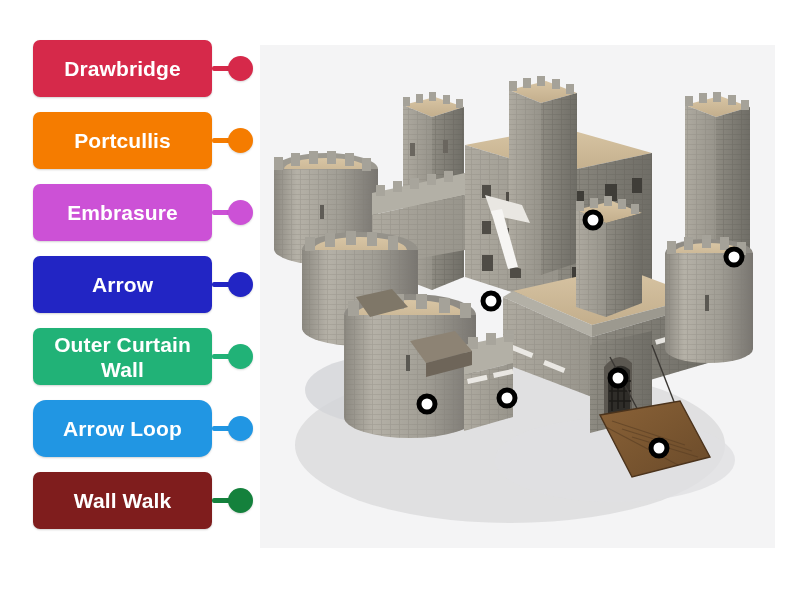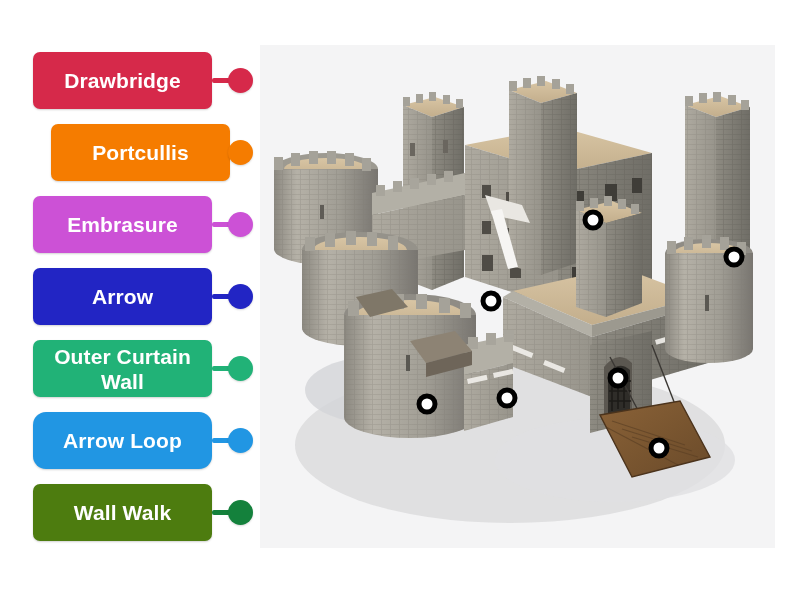--- a/index.html
+++ b/index.html
@@ -12,21 +12,21 @@
     height: 600px;
     position: relative;
     overflow: hidden;
     font-family: "Liberation Sans", sans-serif;
   }
 
   
   #labels-column {
     position: absolute;
     left: 33px;
-    top: 52px;
+    top: 40px;
     width: 215px;
     height: 500px;
   }
   .label-row {
     position: absolute;
     left: 0;
     width: 215px;
     height: 57px;
     display: flex;
     align-items: center;
@@ -98,21 +98,21 @@
 </style>
 </head>
 <body>
 
 <div id="labels-column">
     <div class="label-row" style="top: 0px;">
       <div class="label-chip" style="background: rgb(214, 41, 74);">Drawbridge</div>
       <div class="connector" style="background: rgb(214, 41, 74);"></div>
       <div class="connector-dot" style="background: rgb(214, 41, 74);"></div>
     </div>
-    <div class="label-row" style="top: 72px; justify-content: center;">
+    <div class="label-row" style="top: 72px;">
       <div class="label-chip" style="background: rgb(245, 124, 0);">Portcullis</div>
       <div class="connector" style="background: rgb(245, 124, 0);"></div>
       <div class="connector-dot" style="background: rgb(245, 124, 0);"></div>
     </div>
     <div class="label-row" style="top: 144px;">
       <div class="label-chip" style="background: rgb(204, 81, 214);">Embrasure</div>
       <div class="connector" style="background: rgb(204, 81, 214);"></div>
       <div class="connector-dot" style="background: rgb(204, 81, 214);"></div>
     </div>
     <div class="label-row" style="top: 216px;">
@@ -124,21 +124,21 @@
       <div class="label-chip two-line" style="background: rgb(33, 178, 119);">Outer Curtain Wall</div>
       <div class="connector" style="background: rgb(33, 178, 119);"></div>
       <div class="connector-dot" style="background: rgb(33, 178, 119);"></div>
     </div>
     <div class="label-row" style="top: 360px;">
       <div class="label-chip" style="background: rgb(33, 150, 227); border-radius: 13px;">Arrow Loop</div>
       <div class="connector" style="background: rgb(33, 150, 227);"></div>
       <div class="connector-dot" style="background: rgb(33, 150, 227);"></div>
     </div>
     <div class="label-row" style="top: 432px;">
-      <div class="label-chip" style="background: #4d7c0f;">Wall Walk</div>
+      <div class="label-chip" style="background: #7f1d1d;">Wall Walk</div>
       <div class="connector" style="background: rgb(20, 129, 60);"></div>
       <div class="connector-dot" style="background: rgb(20, 129, 60);"></div>
     </div>
   </div>
 
 <div id="image-panel">
   <div id="castle-stage">
 
     <svg class="castle-svg" width="515" height="503" viewBox="0 0 515 503" aria-hidden="true">
       <defs>

